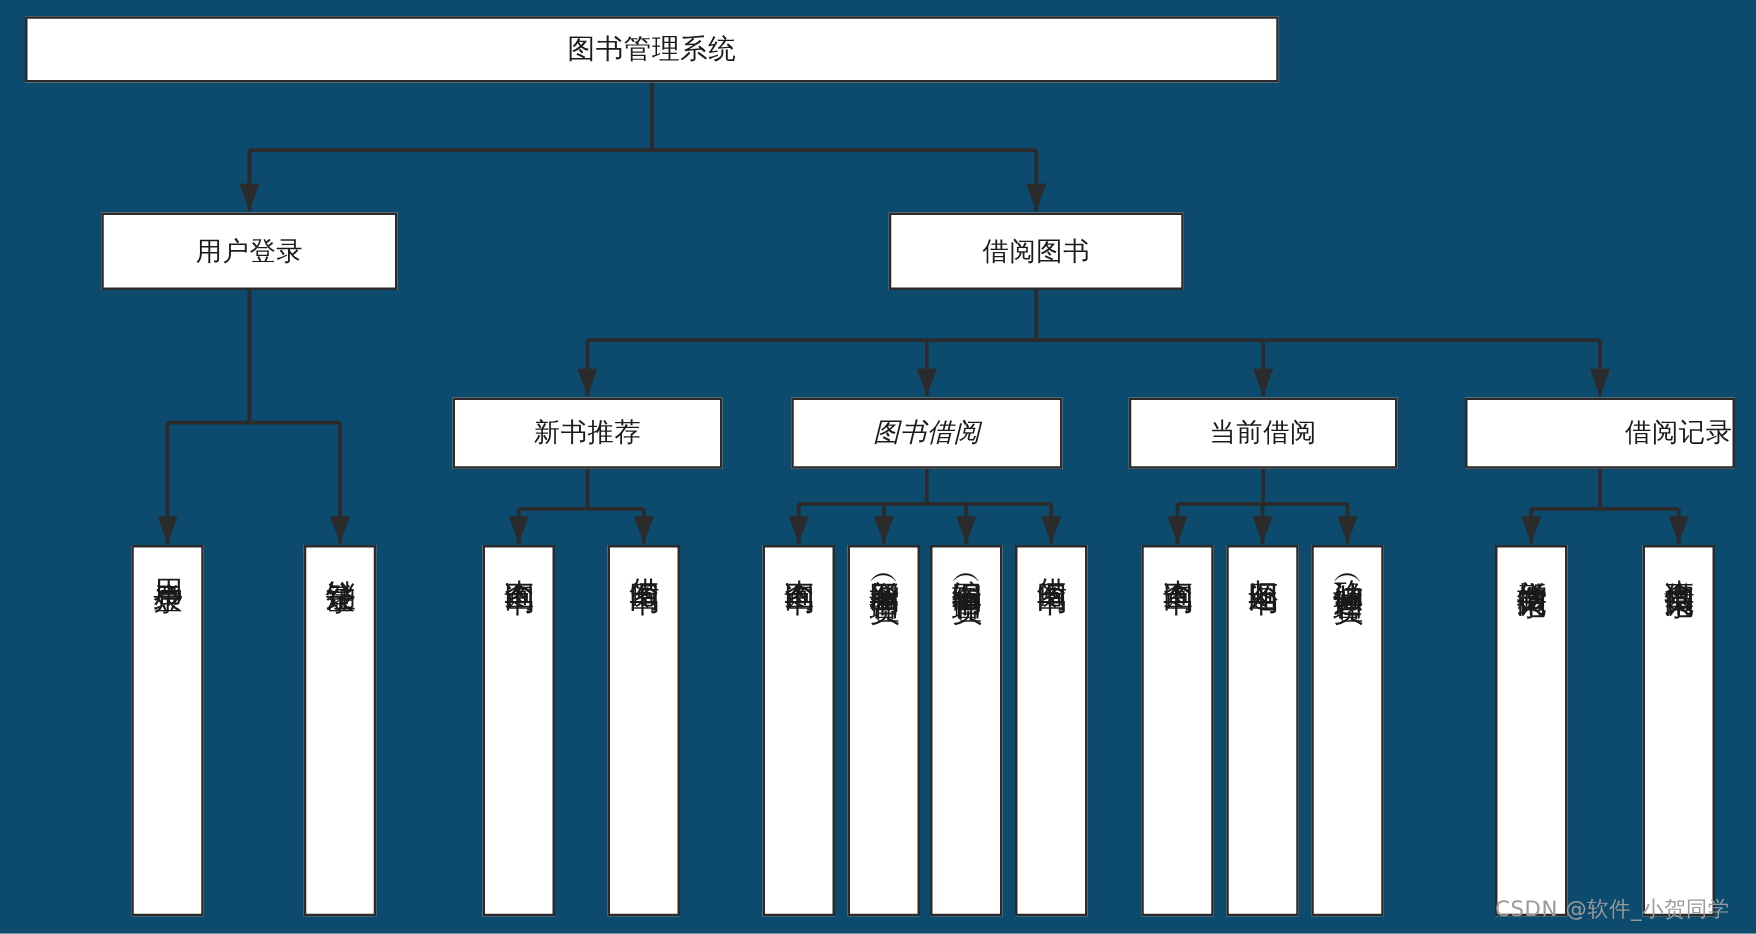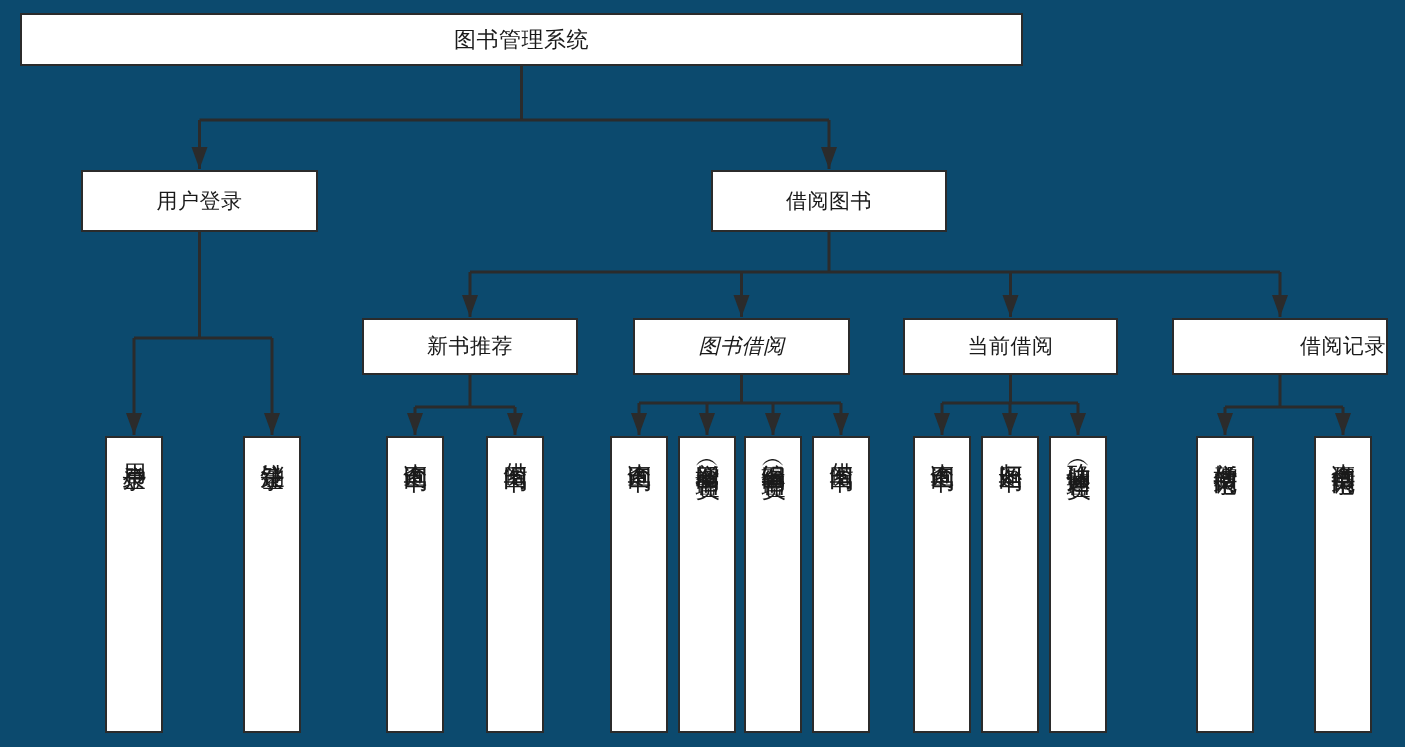--- a/index.html
+++ b/index.html
@@ -182,13 +182,14 @@
       <div class="node vert" style="left: 1049px; top: 436px; width: 58px; height: 297px;">
         <span class="node-label">确认归还（管理员）</span>
       </div>
       <div class="node vert" style="left: 1196px; top: 436px; width: 58px; height: 297px;">
         <span class="node-label">新增借阅记录</span>
       </div>
       <div class="node vert" style="left: 1314px; top: 436px; width: 58px; height: 297px;">
         <span class="node-label">查询借阅记录</span>
       </div>
     </div>
+  <div class="watermark" style="left:1196px; top:716px;">CSDN @软件_小贺同学</div>
 </div>
 
 </body></html>

